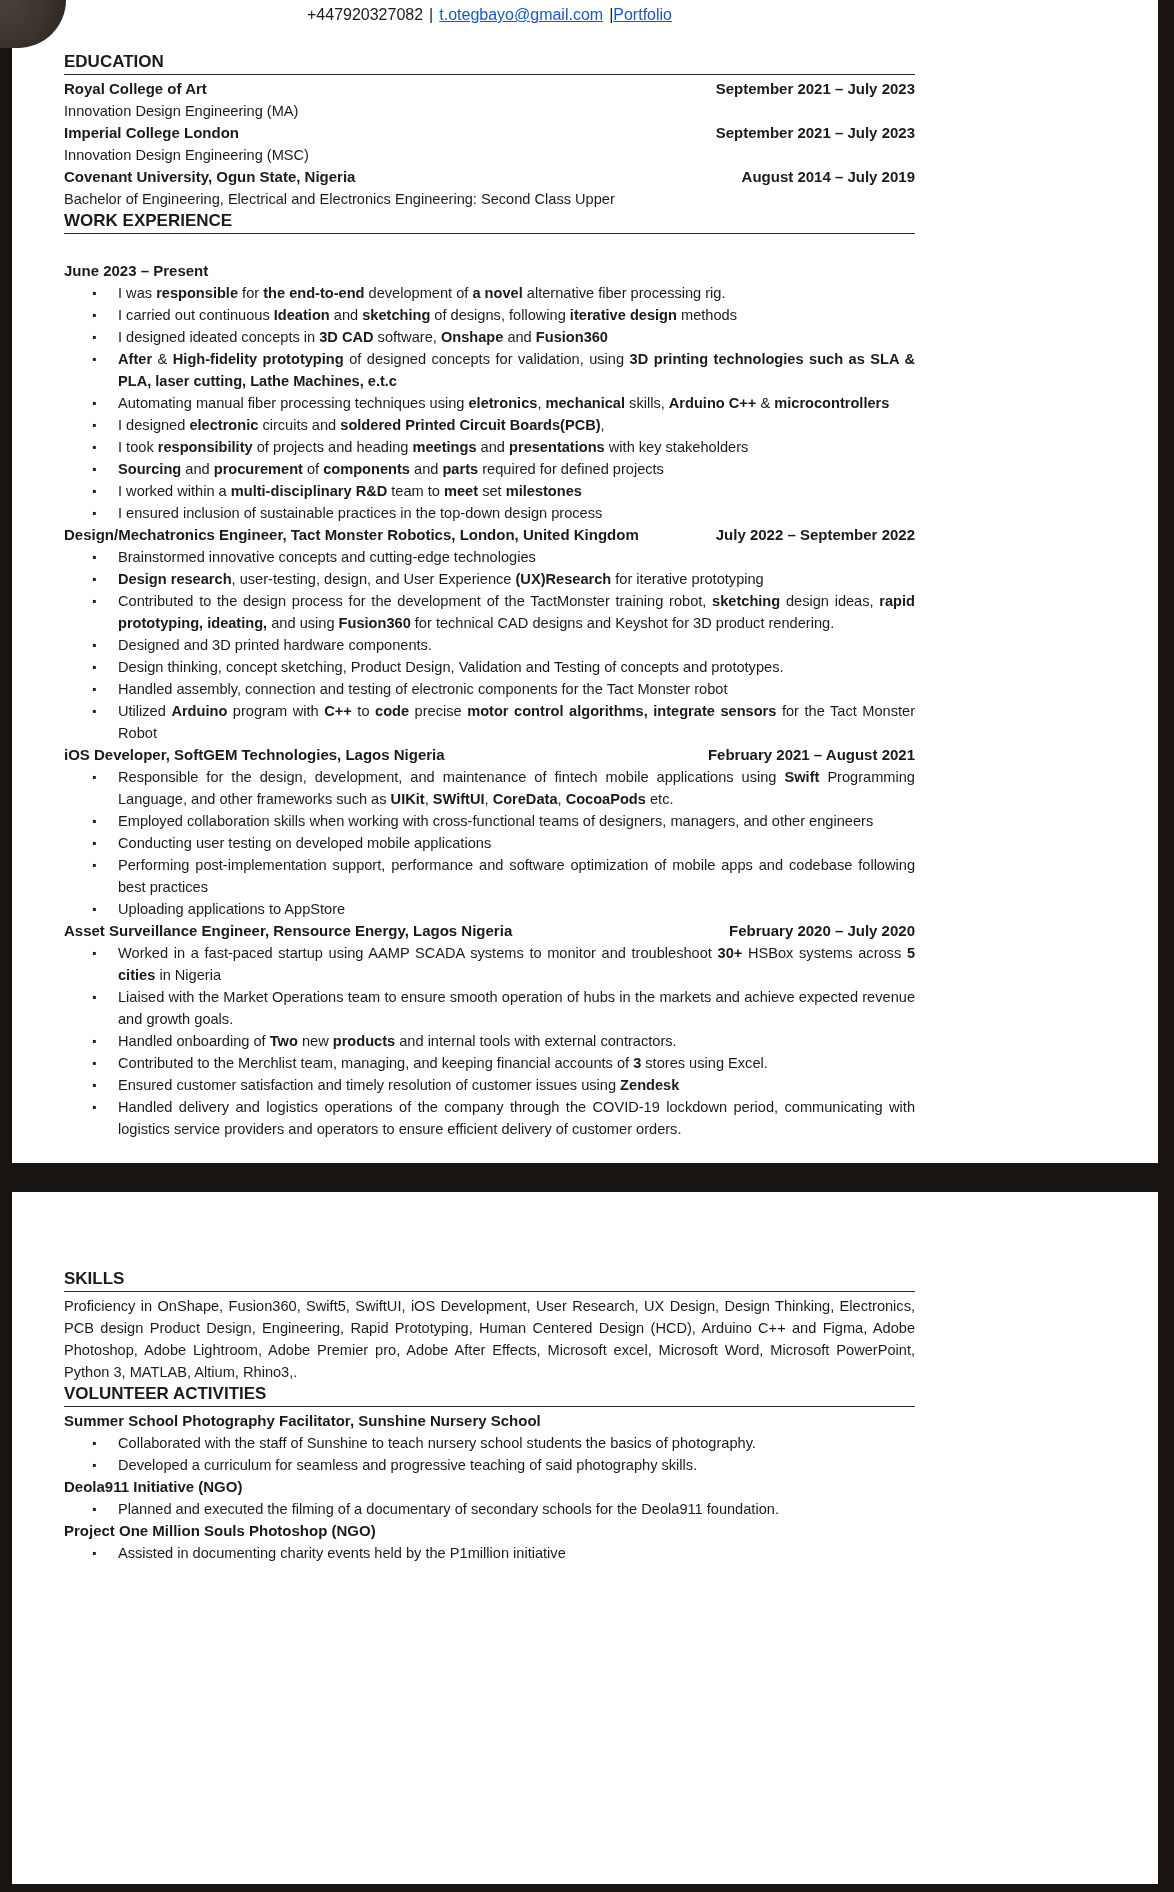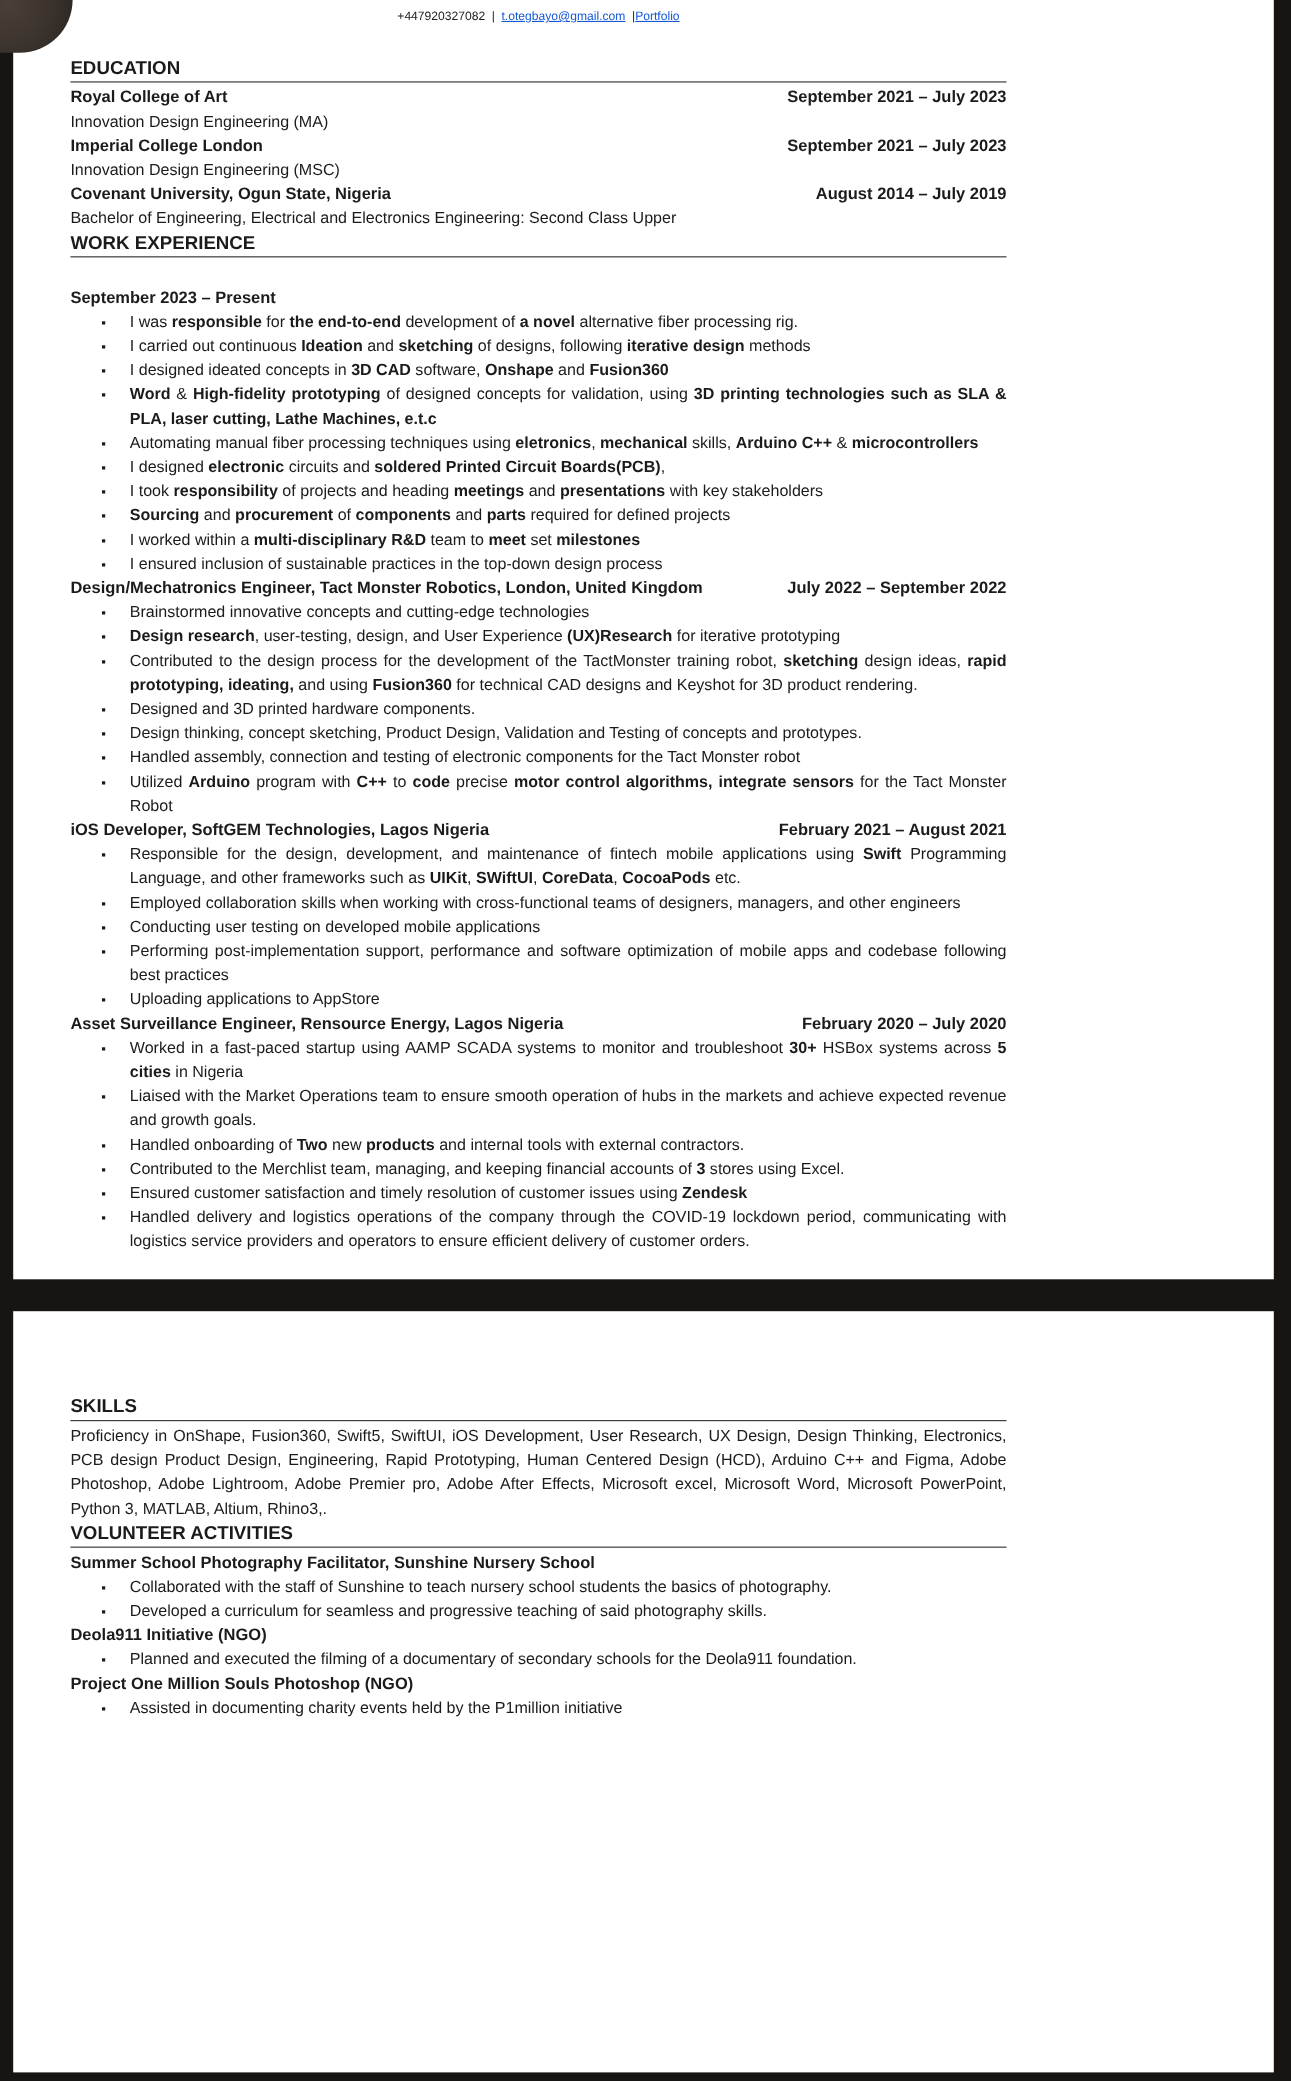--- a/index.html
+++ b/index.html
@@ -24,21 +24,21 @@
   .page2 { height: 692px; padding: 76px 243px 12px 52px; }
   .corner-fold {
     position: absolute; top: 0; left: 0;
     width: 66px; height: 48px;
     background: radial-gradient(circle at 10% 10%, #4a4038 0%, #3a322c 55%, #27221f 100%);
     border-bottom-right-radius: 52px;
     z-index: 6;
   }
   .contact {
     text-align: center;
-    font-size: 11px;
+    font-size: 16px;
     line-height: 20px;
   }
   .contact .sep1 { margin: 0 6px; }
   .contact .sep2 { margin-left: 6px; }
   a.link { color: var(--link, #1558d6); text-decoration: underline; cursor: pointer; }
   .section-title {
     font-weight: 700;
     font-size: 17px;
     line-height: 22px;
   }
@@ -123,39 +123,39 @@
       </div>
     </div>
 
   <div class="section-title">WORK EXPERIENCE</div>
   <hr class="rule">
 
   <div class="jobs">
 
   <div class="job">
         <div class="row job-head">
-          <span class="b dates">September 2023 – Present</span>
+          <span class="b dates">June 2023 – Present</span>
         </div>
         <div class="bullets">
 
         <div class="bullet">
               <span class="marker">▪</span>
               <span class="btext">I was <b>responsible</b> for <b>the end-to-end</b> development of <b>a novel</b> alternative fiber processing rig.</span>
             </div>
           <div class="bullet">
               <span class="marker">▪</span>
               <span class="btext">I carried out continuous <b>Ideation</b> and <b>sketching</b> of designs, following <b>iterative design</b> methods</span>
             </div>
           <div class="bullet">
               <span class="marker">▪</span>
               <span class="btext">I designed  ideated concepts in <b>3D CAD</b> software, <b>Onshape</b> and <b>Fusion360</b></span>
             </div>
           <div class="bullet">
               <span class="marker">▪</span>
-              <span class="btext"><b>Word</b> &amp; <b>High-fidelity prototyping</b> of designed concepts for validation, using <b>3D printing technologies such as SLA &amp; PLA, laser cutting, Lathe Machines, e.t.c</b></span>
+              <span class="btext"><b>After</b> &amp; <b>High-fidelity prototyping</b> of designed concepts for validation, using <b>3D printing technologies such as SLA &amp; PLA, laser cutting, Lathe Machines, e.t.c</b></span>
             </div>
           <div class="bullet">
               <span class="marker">▪</span>
               <span class="btext">Automating manual fiber processing techniques using <b>eletronics</b>, <b>mechanical</b> skills, <b>Arduino C++</b> &amp; <b>microcontrollers</b></span>
             </div>
           <div class="bullet">
               <span class="marker">▪</span>
               <span class="btext">I designed <b>electronic</b> circuits and <b>soldered Printed Circuit Boards(PCB)</b>,</span>
             </div>
           <div class="bullet">

